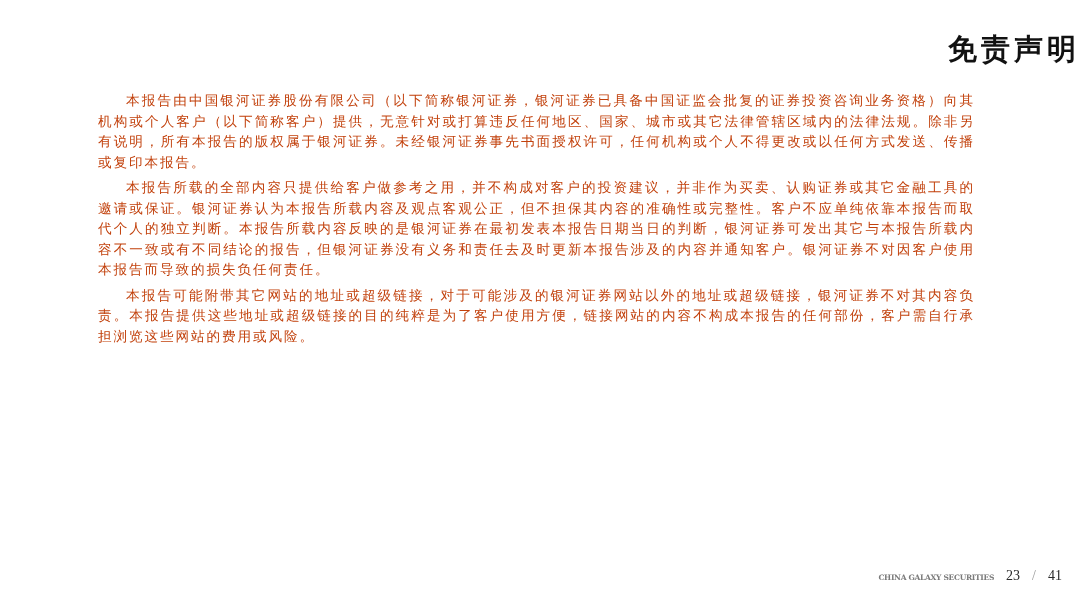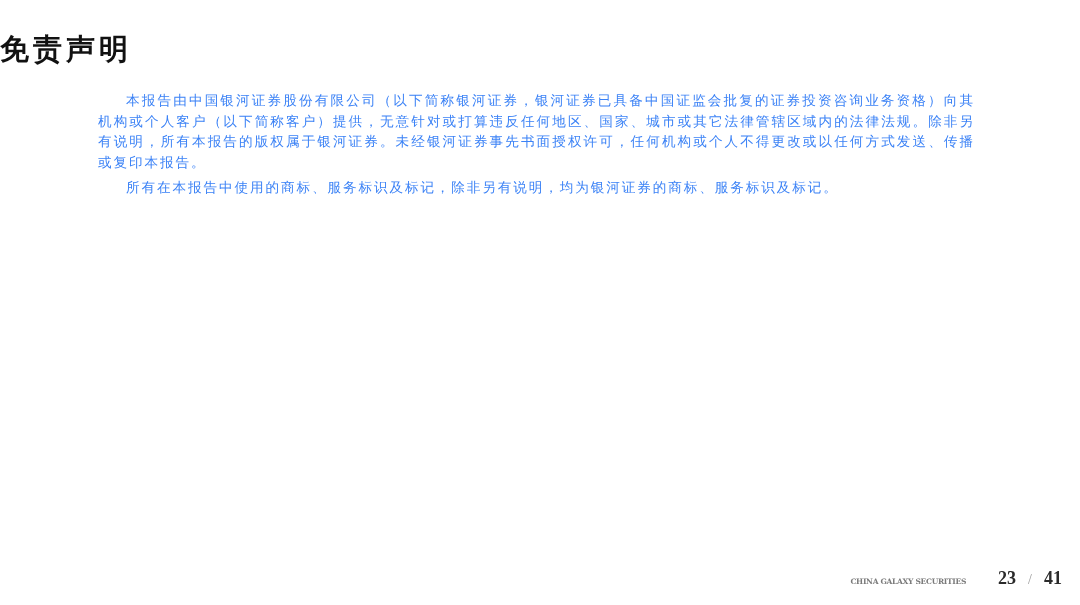--- a/index.html
+++ b/index.html
@@ -13,81 +13,82 @@
       position: relative;
       overflow: hidden;
       font-family: "DejaVu Serif", "Liberation Serif", serif;
       color: #1a1a1a;
     }
     .page-title {
       position: absolute;
       top: 30px;
       left: 0;
       width: 1080px;
-      text-align: left;
+      text-align: right;
       font-size: 29px;
       font-weight: bold;
       letter-spacing: 4px;
       color: #111111;
     }
     .disclaimer-body {
       position: absolute;
       top: 90px;
       left: 98px;
       width: 888px;
     }
     .para {
       font-size: 13.6px;
       line-height: 20.5px;
       letter-spacing: 1.9px;
       margin: 0 11px 5px 0;
       text-indent: 28px;
       text-align: justify;
-      color: #3b82f6;
+      color: #c2410c;
     }
     .para.single {
       margin-bottom: 7px;
       line-height: 21px;
     }
     .footer {
       position: absolute;
       top: 568px;
       right: 18px;
       display: flex;
       align-items: baseline;
       gap: 12px;
     }
     .footer-brand {
       font-family: "DejaVu Serif", "Liberation Serif", serif;
       font-size: 7.5px;
       font-weight: bold;
       color: #7a7a7a;
       letter-spacing: -0.3px;
-      margin-right: 20px;
+      margin-right: 0;
     }
     .page-current, .page-total {
       font-family: "Liberation Serif", "DejaVu Serif", serif;
-      font-size: 18px;
-      font-weight: bold;
+      font-size: 14px;
+      font-weight: normal;
       color: #2a2a2a;
     }
     .page-sep {
       font-family: "Liberation Serif", serif;
       font-size: 14px;
       color: #9a9a9a;
     }
   </style>
 </head>
 <body>
 
 <div class="page-title">免责声明</div>
 
 <div class="disclaimer-body">
   <p class="para">本报告由中国银河证券股份有限公司（以下简称银河证券，银河证券已具备中国证监会批复的证券投资咨询业务资格）向其机构或个人客户（以下简称客户）提供，无意针对或打算违反任何地区、国家、城市或其它法律管辖区域内的法律法规。除非另有说明，所有本报告的版权属于银河证券。未经银河证券事先书面授权许可，任何机构或个人不得更改或以任何方式发送、传播或复印本报告。</p>
-  <p class="para single">所有在本报告中使用的商标、服务标识及标记，除非另有说明，均为银河证券的商标、服务标识及标记。</p>
+  <p class="para">本报告所载的全部内容只提供给客户做参考之用，并不构成对客户的投资建议，并非作为买卖、认购证券或其它金融工具的邀请或保证。银河证券认为本报告所载内容及观点客观公正，但不担保其内容的准确性或完整性。客户不应单纯依靠本报告而取代个人的独立判断。本报告所载内容反映的是银河证券在最初发表本报告日期当日的判断，银河证券可发出其它与本报告所载内容不一致或有不同结论的报告，但银河证券没有义务和责任去及时更新本报告涉及的内容并通知客户。银河证券不对因客户使用本报告而导致的损失负任何责任。</p>
+  <p class="para">本报告可能附带其它网站的地址或超级链接，对于可能涉及的银河证券网站以外的地址或超级链接，银河证券不对其内容负责。本报告提供这些地址或超级链接的目的纯粹是为了客户使用方便，链接网站的内容不构成本报告的任何部份，客户需自行承担浏览这些网站的费用或风险。</p>
 </div>
 
 <div class="footer">
   <span class="footer-brand">CHINA GALAXY SECURITIES</span>
   <span class="page-current">23</span>
   <span class="page-sep">/</span>
   <span class="page-total">41</span>
 </div>
 
 </body></html>

